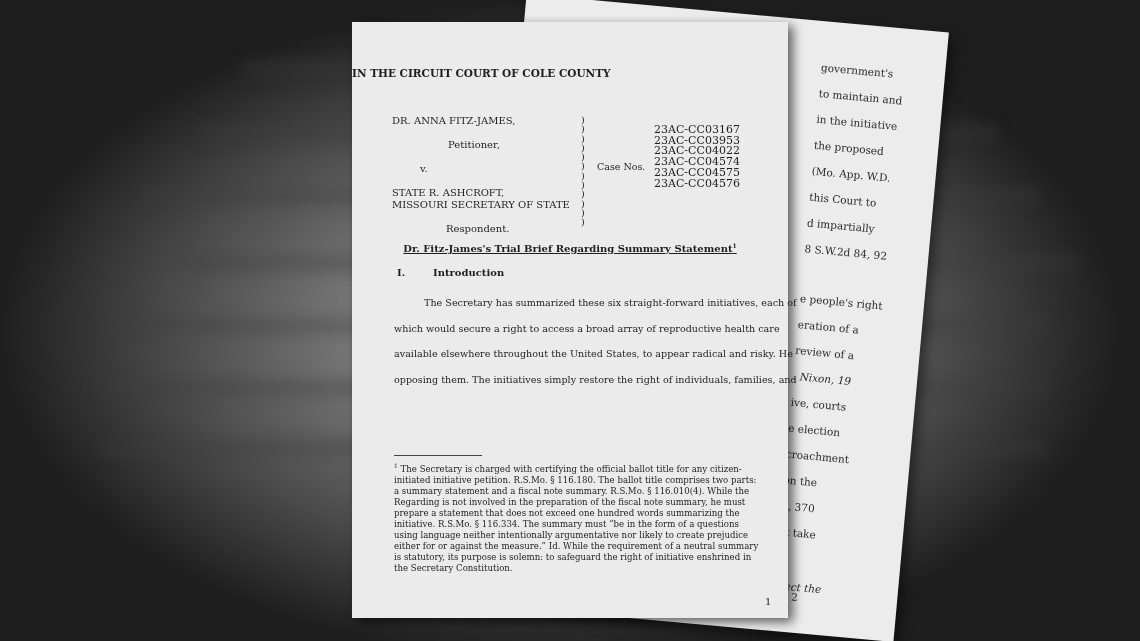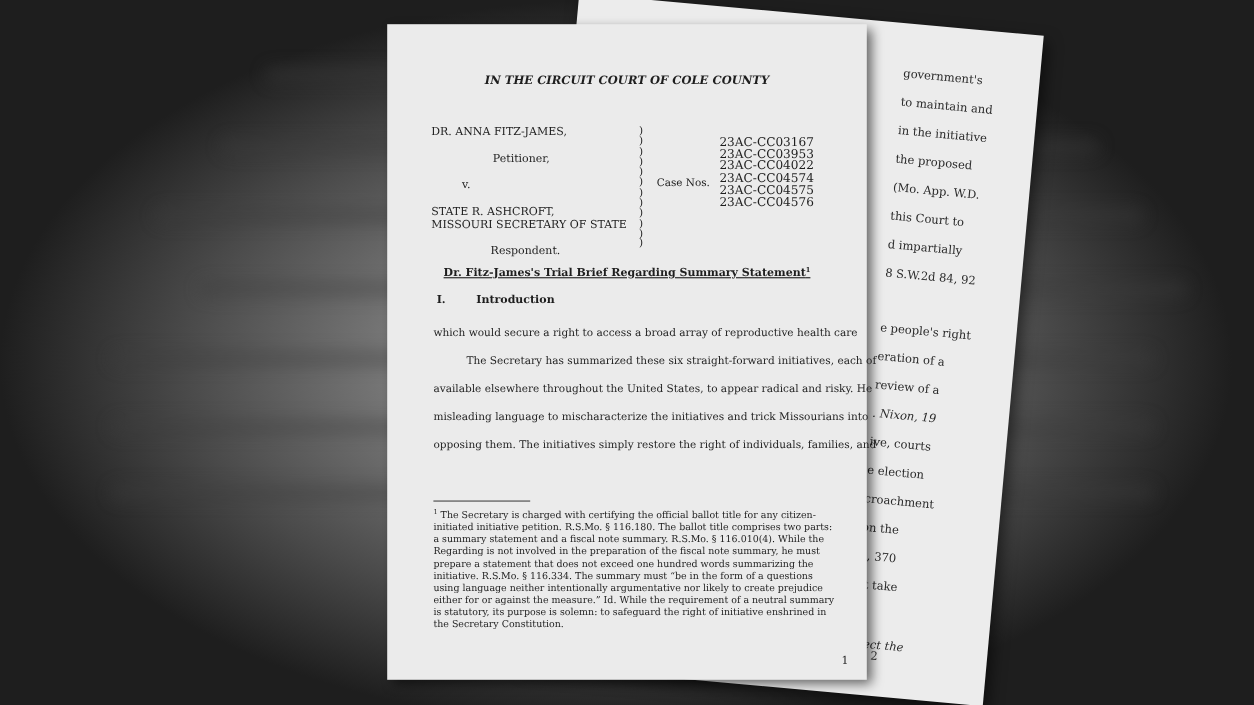--- a/index.html
+++ b/index.html
@@ -31,21 +31,21 @@
       position: absolute; left: 300px;
       font-size: 10.5px; color: #2a2a2a; white-space: nowrap;
     }
     .page2 .pnum { position: absolute; left: 318px; top: 570px; font-size: 10.5px; color: #333; }
     .page1 {
       position: absolute; left: 352px; top: 22px; width: 436px; height: 596px;
       background: #ebebeb;
       box-shadow: 5px 4px 10px rgba(0,0,0,0.6);
       color: #1e1e1e;
     }
-    .court { position: absolute; left: 0; right: 0; top: 45px; text-align: center; font-weight: bold; font-size: 10.5px; line-height: 12px; font-style: italic; }
+    .court { position: absolute; left: 0; right: 0; top: 45px; font-weight: bold; font-size: 10.5px; line-height: 12px; }
     .caption-left { position: absolute; left: 40px; top: 93px; font-size: 10px; line-height: 12px; }
     .caption-left div { height: 12px; }
     .parens { position: absolute; left: 229px; top: 93px; font-size: 9.5px; line-height: 9.3px; }
     .case-label { position: absolute; left: 245px; top: 139px; font-size: 9.5px; }
     .case-nos { position: absolute; left: 302px; top: 103px; font-size: 11px; line-height: 10.7px; }
     .brief-title { position: absolute; left: 0; right: 0; top: 220px; text-align: center; font-weight: bold; font-size: 10px; text-decoration: underline; }
     .brief-title sup { font-size: 6px; }
     .heading { position: absolute; left: 45px; top: 245px; font-weight: bold; font-size: 10px; }
     .heading .num { display: inline-block; width: 36px; }
     .body-text { position: absolute; left: 42px; top: 268px; width: 390px; font-size: 9.6px; line-height: 25.5px; }
@@ -124,24 +124,23 @@
 
   <div class="brief-title">
     <span>Dr. Fitz-James's Trial Brief Regarding Summary Statement</span><sup>1</sup>
   </div>
 
   <div class="heading">
     <span class="num">I.</span><span>Introduction</span>
   </div>
 
   <div class="body-text">
+    <div class="l first">The Secretary has summarized these six straight-forward initiatives, each of</div>
     <div class="l">which would secure a right to access a broad array of reproductive health care</div>
-    <div class="l first">The Secretary has summarized these six straight-forward initiatives, each of</div>
     <div class="l">available elsewhere throughout the United States, to appear radical and risky. He</div>
-    <div class="l">misleading language to mischaracterize the initiatives and trick Missourians into</div>
     <div class="l">opposing them. The initiatives simply restore the right of individuals, families, and</div>
   </div>
 
   <div class="fn-rule"></div>
   <div class="footnote">
     <div><sup>1</sup> <span>The Secretary is charged with certifying the official ballot title for any citizen-</span></div>
     <div>initiated initiative petition. R.S.Mo. § 116.180. The ballot title comprises two parts:</div>
     <div>a summary statement and a fiscal note summary. R.S.Mo. § 116.010(4). While the</div>
     <div>Regarding is not involved in the preparation of the fiscal note summary, he must</div>
     <div>prepare a statement that does not exceed one hundred words summarizing the</div>

